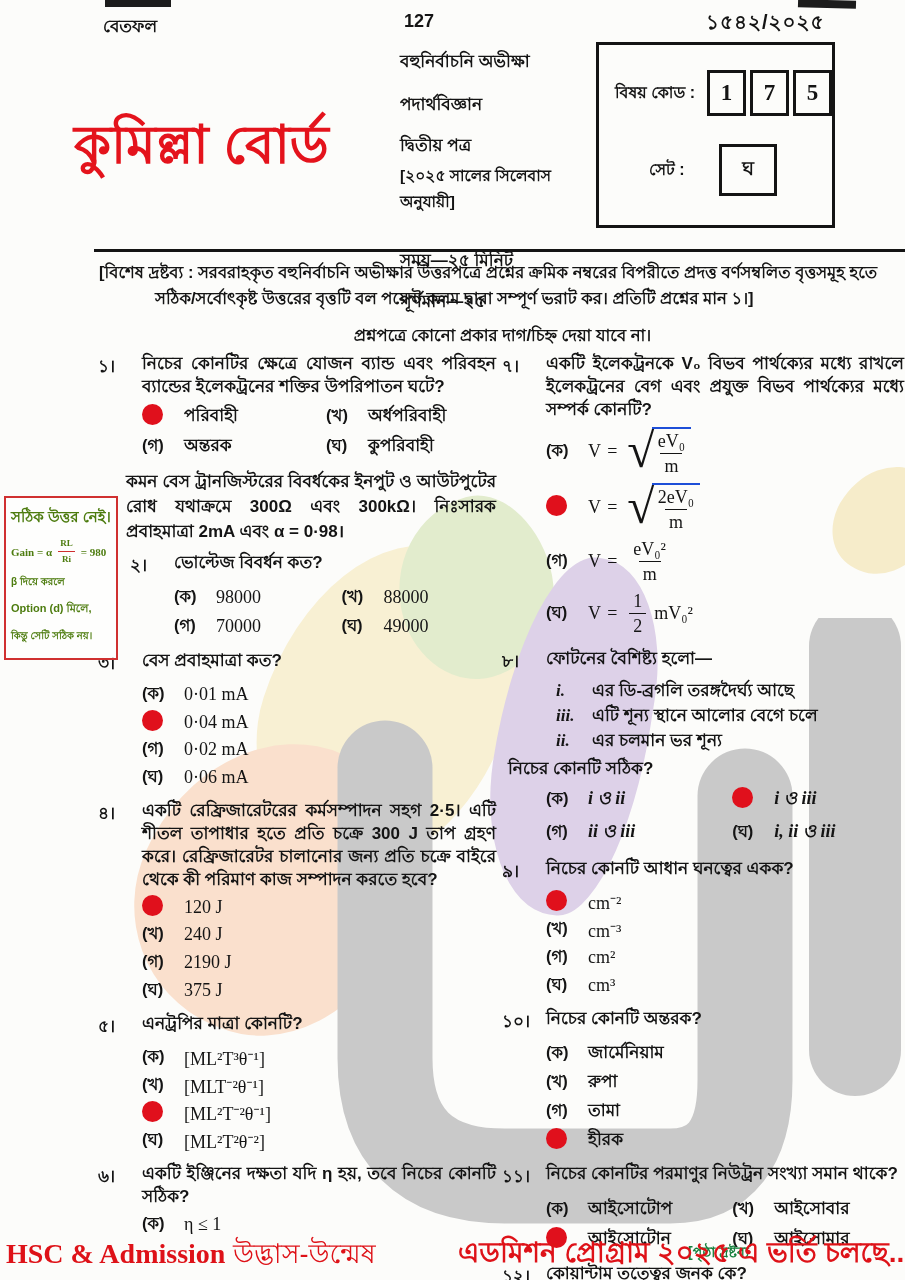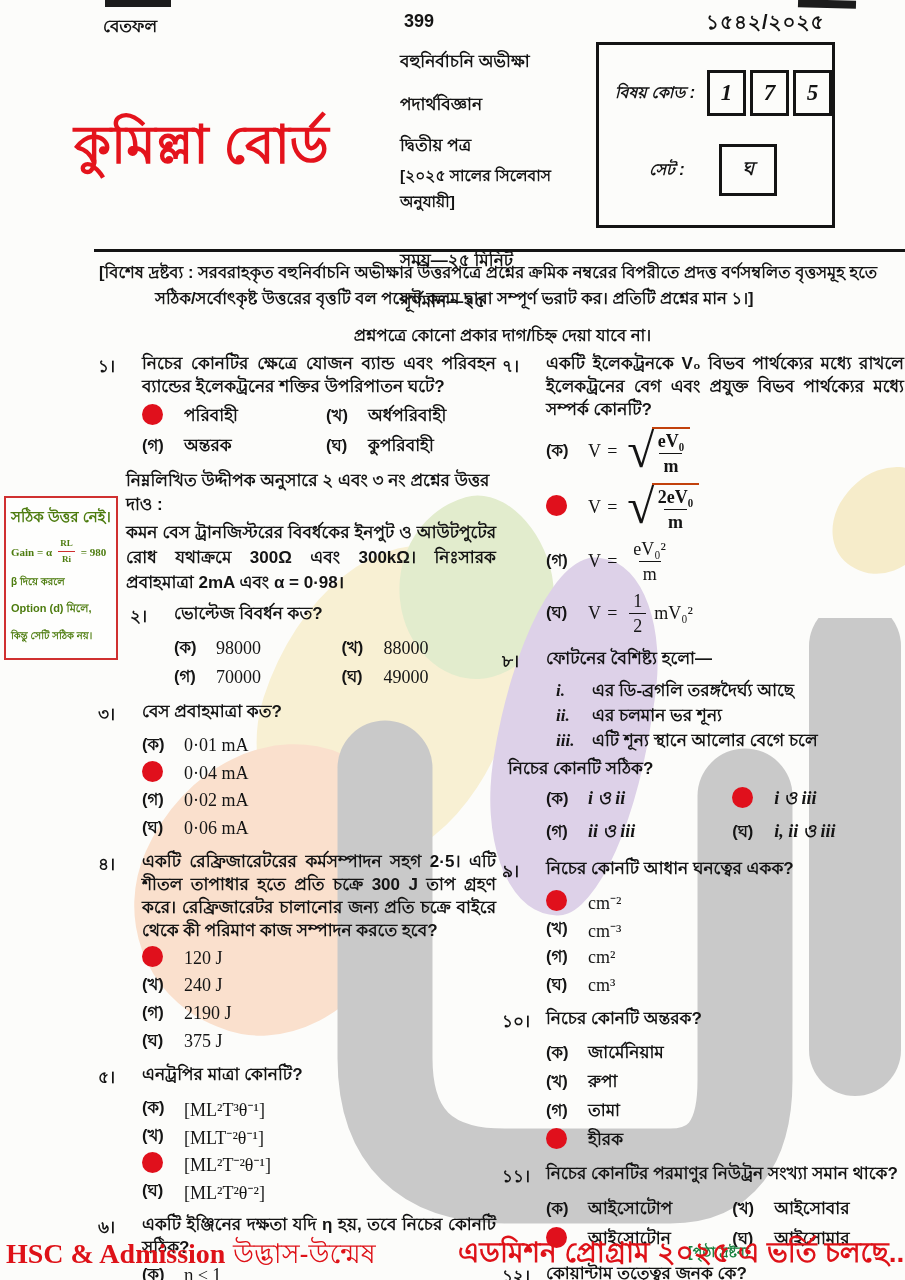--- a/index.html
+++ b/index.html
@@ -17,21 +17,21 @@
   #board-name{position:absolute;left:74px;top:104px;font-size:53px;font-weight:700;z-index:2;}
   
   #hdr-center{position:absolute;left:400px;top:48px;width:205px;font-weight:700;font-size:17px;z-index:2;}
   #hdr-center .h1{margin-bottom:15px;}
   #hdr-center .h2{margin-bottom:13px;}
   #hdr-center .h3{margin-bottom:4px;}
   #hdr-center .h4{font-size:15.5px;margin-bottom:31px;}
   #hdr-center .h5{margin-bottom:13px;}
   
   #code-box{position:absolute;left:596px;top:42px;width:233px;height:180px;border:3px solid #141414;z-index:2;}
-  .cb-row{display:flex;align-items:center;margin:25px 0 0 16px;font-style:italic;}
+  .cb-row{display:flex;align-items:center;margin:25px 0 0 16px;}
   .cb-label{font-weight:700;font-size:16px;width:92px;}
   .cb-label.set{padding-left:34px;box-sizing:border-box;}
   .digits{display:flex;}
   .dcell{width:33px;height:40px;border:3px solid #141414;margin-left:4px;display:flex;align-items:center;
          justify-content:center;font-family:"Liberation Serif",serif;font-size:23px;font-weight:700;}
   .setcell{width:52px;height:46px;border:3px solid #141414;display:flex;align-items:center;
            justify-content:center;font-size:19px;font-weight:700;margin-left:12px;}
   
   #divider{position:absolute;left:94px;top:249px;width:811px;height:3px;background:#141414;z-index:2;}
   #notice{position:absolute;left:99px;top:259px;width:801px;font-size:16.5px;font-weight:700;line-height:26px;
@@ -68,21 +68,21 @@
   
   .fx{display:inline-flex;align-items:center;font-family:"Liberation Serif",serif;font-size:18px;margin:3px 0;}
   .fpre{margin-right:9px;letter-spacing:1px;}
   .fpost{margin-left:6px;}
   .frac{display:inline-flex;flex-direction:column;align-items:center;line-height:1;vertical-align:middle;
         margin:0 2px;font-family:"Liberation Serif",serif;}
   .frac .fn{padding:1px 4px 3px;}
   .frac .fd{border-top:1.7px solid #141414;padding:3px 4px 1px;}
   .sqrt{display:inline-flex;align-items:stretch;}
   .rad{font-size:50px;line-height:0.92;font-weight:400;margin-right:-3px;}
-  .vinc{border-top:2px solid #c2410c;padding-top:2px;align-self:flex-start;font-weight:bold;}
+  .vinc{border-top:2px solid #1d4ed8;padding-top:2px;align-self:flex-start;}
   
   .stim{margin:3px 0 7px 28px;font-size:17px;}
   .stim .si{line-height:24px;}
   .stim .sb{margin-top:3px;line-height:25px;text-align:justify;}
   
   #foot-note{position:absolute;left:688px;top:1241px;font-size:14px;font-weight:700;color:#15803d;z-index:2;}
   #footer-left{position:absolute;left:6px;top:1233px;color:#de1218;z-index:3;white-space:nowrap;}
   #footer-left .en{font-family:"Liberation Serif",serif;font-size:28px;font-weight:700;}
   #footer-left .bnb{font-size:27px;font-weight:400;}
   #footer-right{position:absolute;left:458px;top:1231px;font-size:28px;font-weight:700;color:#de1218;z-index:3;white-space:nowrap;}
@@ -101,21 +101,21 @@
   <svg class="wm" style="left:290px;top:618px;" width="640" height="662" viewBox="0 0 640 662">
     <path d="M 95 150 L 95 440 Q 95 558 215 558 L 380 558 Q 455 558 455 462 L 455 178" fill="none" stroke="#c9c9c9" stroke-width="95" stroke-linecap="round"></path>
     <path d="M 565 28 L 565 432" fill="none" stroke="#c9c9c9" stroke-width="92" stroke-linecap="round"></path>
   </svg>
 
   <div class="content">
 
     <div class="smudge" style="left:105px;top:0;width:66px;height:7px;"></div>
     <div class="smudge" style="left:798px;top:0;width:58px;height:8px;transform:rotate(1.5deg);"></div>
     <div id="lbl-betofol">বেতফল</div>
-    <div id="page-num">399</div>
+    <div id="page-num">127</div>
     <div id="serial">১৫৪২/২০২৫</div>
     <div id="board-name" style="color:#e4131c;">কুমিল্লা বোর্ড</div>
 
     <div id="hdr-center">
       <div class="h1">বহুনির্বাচনি অভীক্ষা</div>
       <div class="h2">পদার্থবিজ্ঞান</div>
       <div class="h3">দ্বিতীয় পত্র</div>
       <div class="h4">[২০২৫ সালের সিলেবাস অনুযায়ী]</div>
       <div class="h5">সময়—২৫ মিনিট</div>
       <div class="h6">পূর্ণমান—২৫</div>
@@ -174,21 +174,20 @@
               <span class="om bn">(গ)</span>
               <span class="ot bn">অন্তরক</span>
             </div>
             <div class="opt">
               <span class="om bn">(ঘ)</span>
               <span class="ot bn">কুপরিবাহী</span>
             </div>
           </div>
         </div>
         <div class="stim">
-          <div class="si bn">নিম্নলিখিত উদ্দীপক অনুসারে ২ এবং ৩ নং প্রশ্নের উত্তর দাও :</div>
           <div class="sb bn">কমন বেস ট্রানজিস্টরের বিবর্ধকের ইনপুট ও আউটপুটের রোধ যথাক্রমে 300Ω এবং 300kΩ। নিঃসারক প্রবাহমাত্রা 2mA এবং α = 0·98।</div>
         </div>
         <div class="question" style="margin-left: 32px;">
           <div class="qhead">
             <span class="qnum">২।</span>
             <div class="qtext bn">ভোল্টেজ বিবর্ধন কত?</div>
           </div>
           <div class="opts twocol">
             <div class="opt">
               <span class="om bn">(ক)</span>
@@ -353,26 +352,26 @@
           <div class="qhead">
             <span class="qnum">৮।</span>
             <div class="qtext bn">ফোটনের বৈশিষ্ট্য হলো—</div>
           </div>
           <div class="qlist">
             <div class="li">
               <span class="lim">i.</span>
               <span class="bn">এর ডি-ব্রগলি তরঙ্গদৈর্ঘ্য আছে</span>
             </div>
             <div class="li">
+              <span class="lim">iii.</span>
+              <span class="bn">এটি শূন্য স্থানে আলোর বেগে চলে</span>
+            </div>
+            <div class="li">
               <span class="lim">ii.</span>
               <span class="bn">এর চলমান ভর শূন্য</span>
-            </div>
-            <div class="li">
-              <span class="lim">iii.</span>
-              <span class="bn">এটি শূন্য স্থানে আলোর বেগে চলে</span>
             </div>
           </div>
           <div class="qsub bn">নিচের কোনটি সঠিক?</div>
           <div class="opts twocol">
             <div class="opt">
               <span class="om bn">(ক)</span>
               <span class="ot lat it bn">i ও ii</span>
             </div>
             <div class="opt">
               <span class="om"><span class="dot" style="background: rgb(224, 16, 28);"></span></span>

